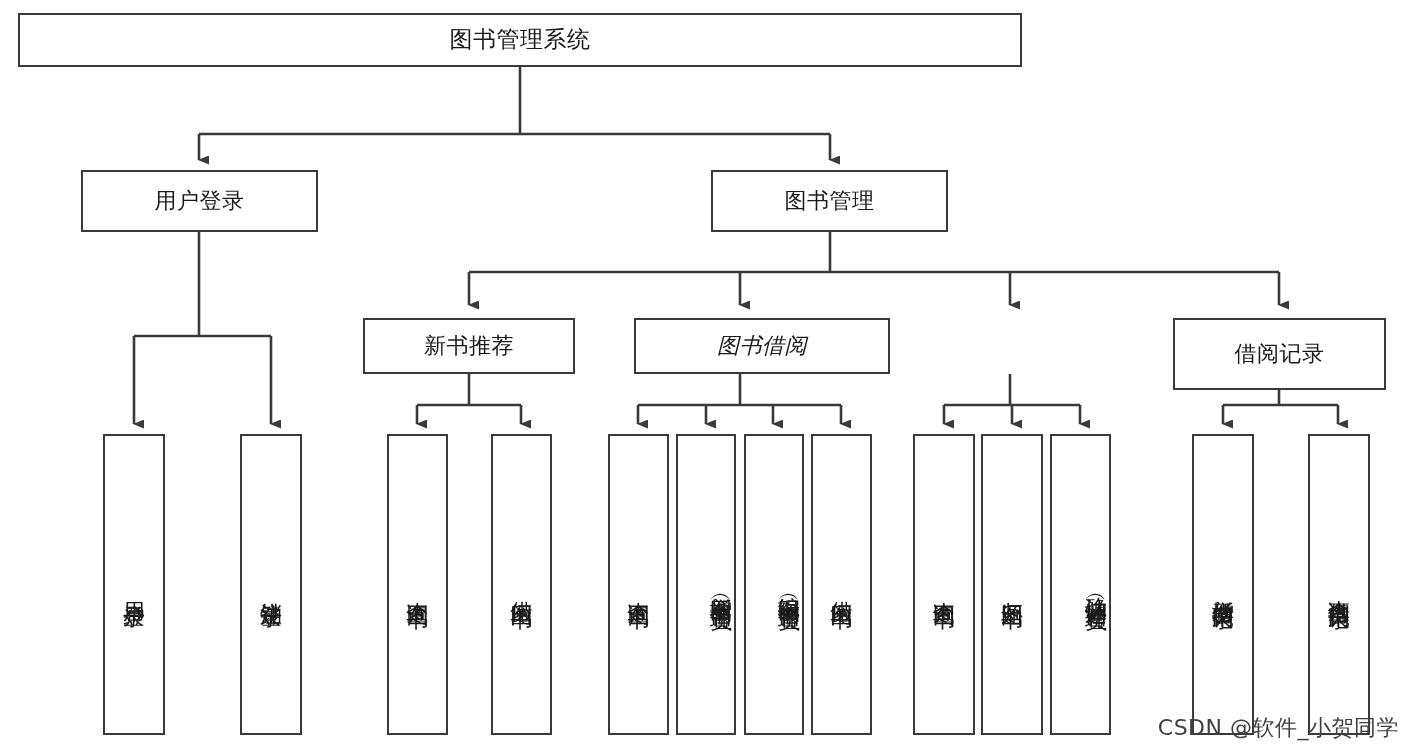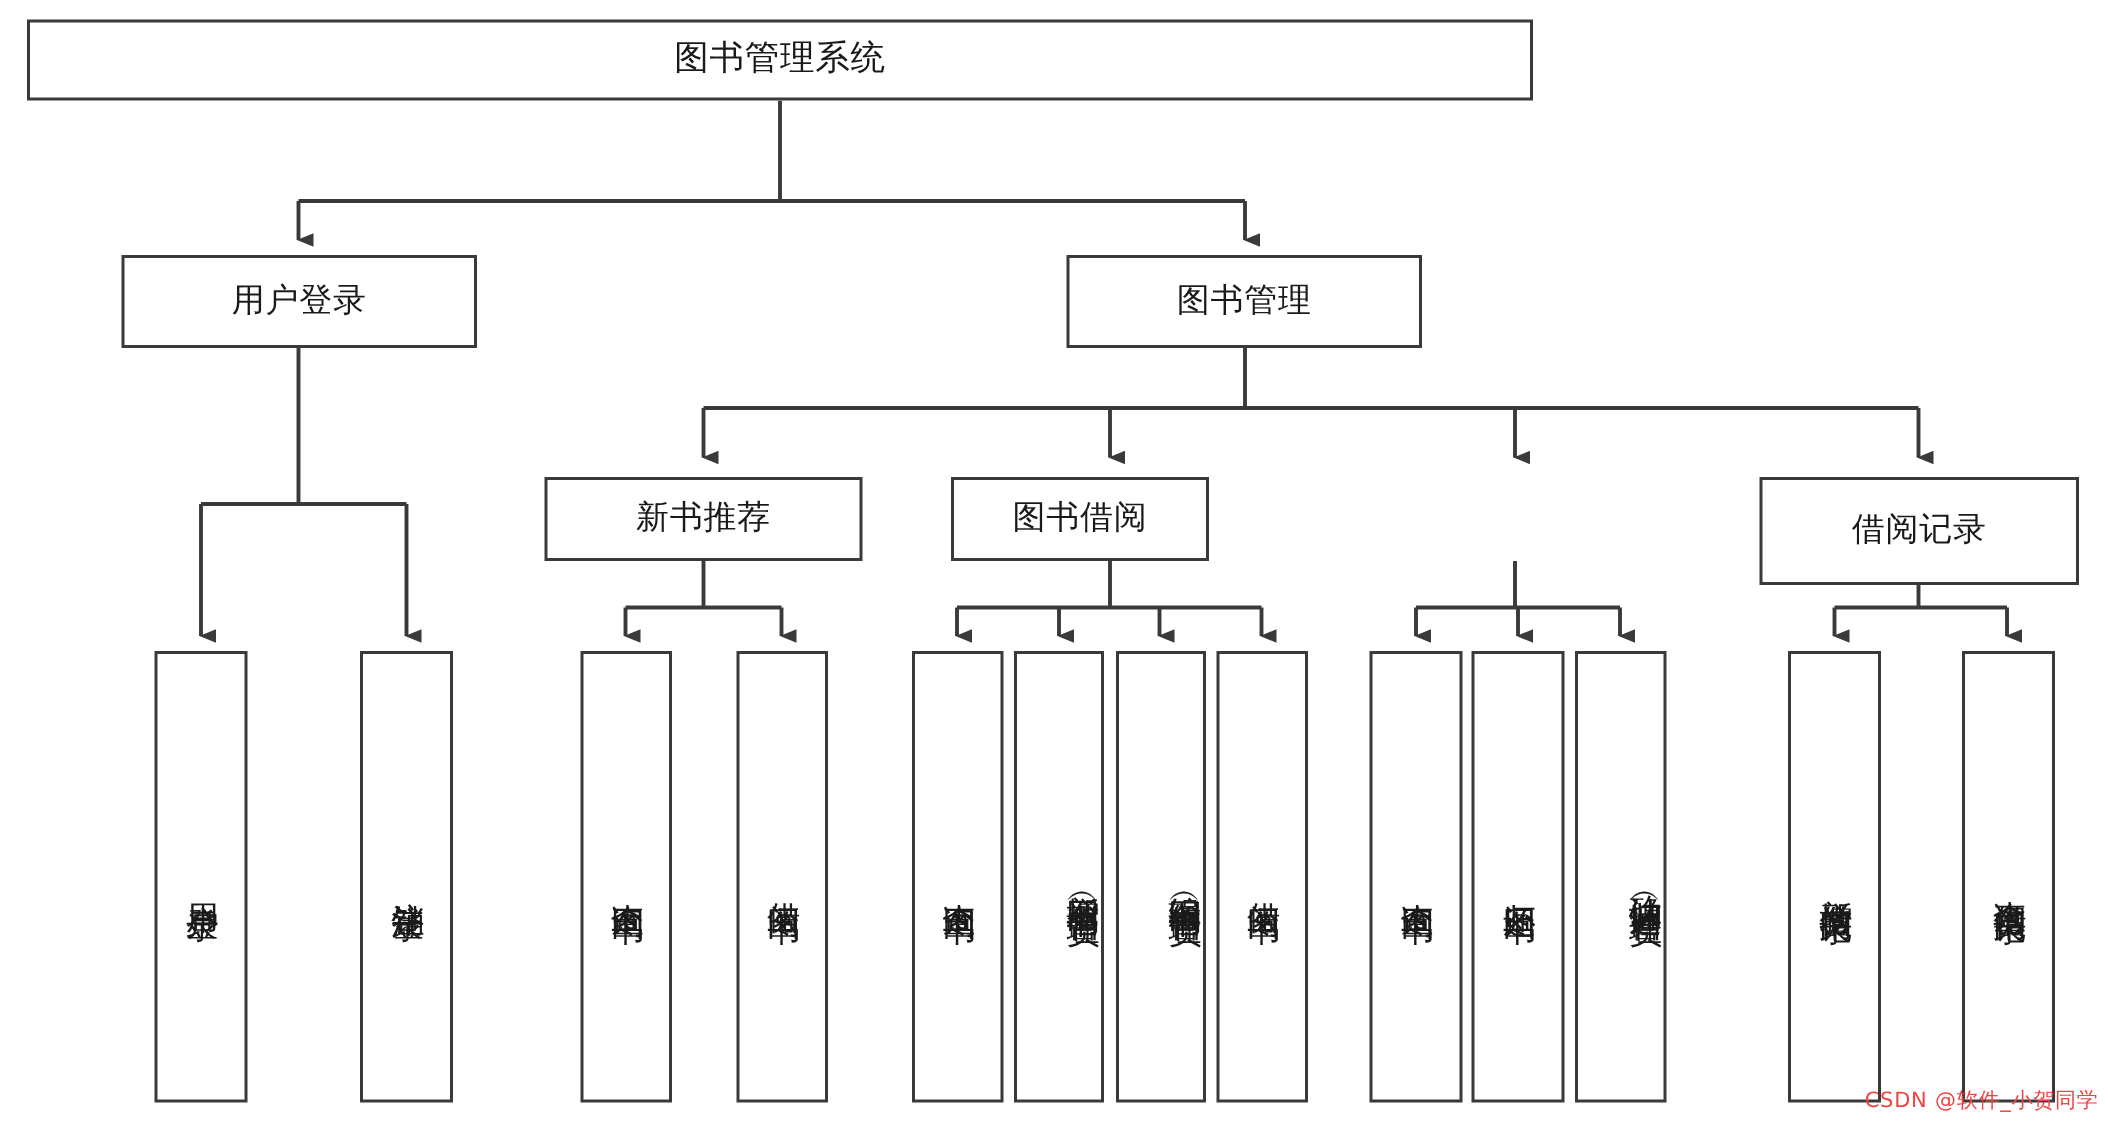--- a/index.html
+++ b/index.html
@@ -57,22 +57,22 @@
     align-items: center;
   }
   .node-label {
     display: block;
     white-space: pre-wrap;
   }
   #watermark {
     position: absolute;
     right: 6px;
     bottom: 4px;
-    font-size: 14px;
-    color: #ef4444;
+    font-size: 22px;
+    color: #404040;
     letter-spacing: 0.5px;
     white-space: nowrap;
     pointer-events: none;
   }
 </style>
 </head>
 <body>
 
 <div id="diagram-root">
 
@@ -139,21 +139,21 @@
   </div>
 
   <div class="node node-horizontal" style="left:363px; top:318px; width:212px; height:56px;">
     <span class="node-label">新书推荐</span>
   </div>
 
   <div class="node node-horizontal" style="left:711px; top:170px; width:237px; height:62px;">
     <span class="node-label">图书管理</span>
   </div>
 
-  <div class="node node-horizontal" style="left:634px; top:318px; width:172px; height:56px;">
+  <div class="node node-horizontal" style="left:634px; top:318px; width:256px; height:56px;font-style:italic;">
     <span class="node-label">图书借阅</span>
   </div>
 
 
   <div class="node node-horizontal" style="left:1173px; top:318px; width:213px; height:72px;">
     <span class="node-label">借阅记录</span>
   </div>
 
   <div class="node node-vertical vert-center" style="left:103px; top:434px; width:62px; height:301px;">
     <span class="node-label">用户登录</span>

